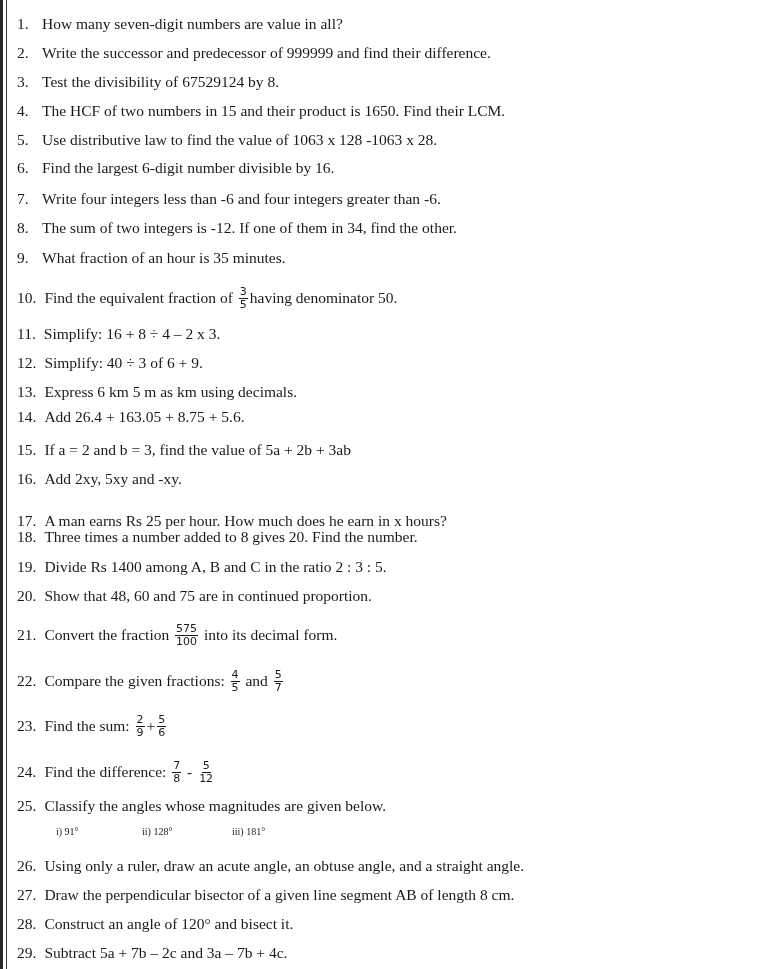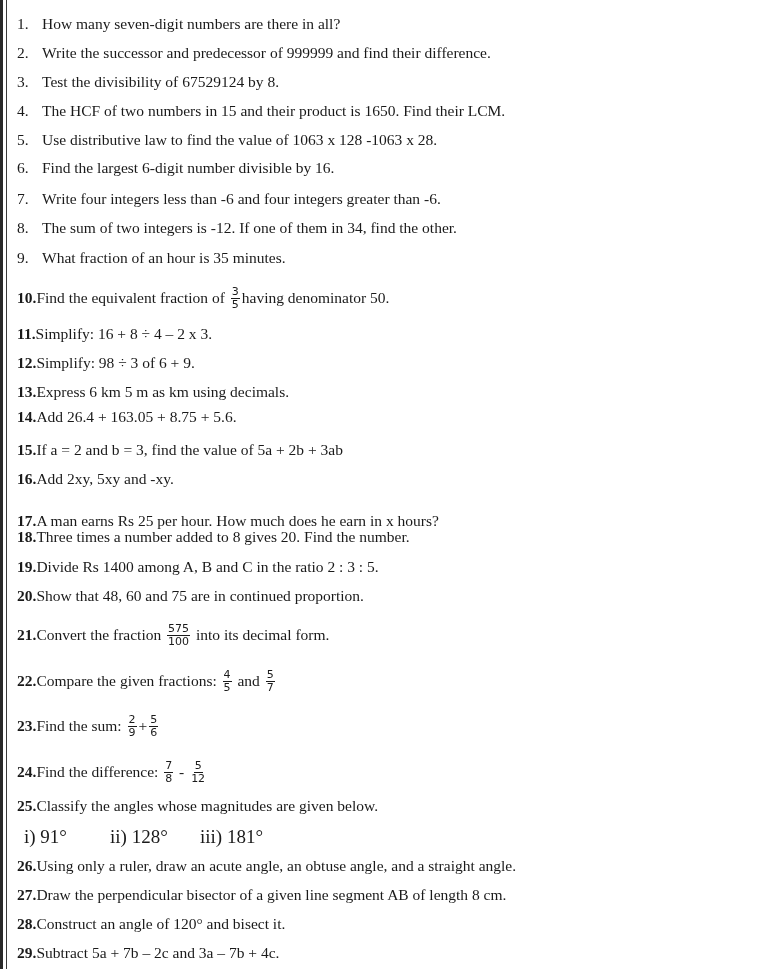--- a/index.html
+++ b/index.html
@@ -9,58 +9,58 @@
     color: #1a1a1a;
   }
   .border-thick { position: absolute; left: 0; top: 0; width: 3px; height: 969px; background: #2a2a2a; }
   .border-thin { position: absolute; left: 6px; top: 0; width: 1px; height: 969px; background: #3a3a3a; }
   .q {
     position: absolute; left: 17px; font-size: 15.5px; line-height: 18px;
     white-space: nowrap;
   }
   .q .num { display: inline-block; }
   .q.single .num { width: 25px; }
-  .q.double .num { width: auto; margin-right: 0; font-weight: bold; }
+  .q.double .num { width: auto; margin-right: 8px; }
   .frac {
     display: inline-flex; flex-direction: column; align-items: center;
     vertical-align: middle; font-family: "DejaVu Sans", sans-serif;
     font-size: 11px; line-height: 12px; margin: 0 2px; position: relative; top: -1px;
   }
   .frac .n { padding: 0 1px; border-bottom: 1px solid #1a1a1a; }
   .frac .d { padding: 0 1px; }
-  .sub { position: absolute; left: 24px; font-size: 19px; white-space: nowrap; }
+  .sub { position: absolute; left: 56px; font-size: 10px; white-space: nowrap; }
   .sub span { display: inline-block; }
 </style>
 </head>
 <body>
 
 <div class="border-thick"></div>
 <div class="border-thin"></div>
 
 <div>
-  <div class="q single" style="top:15px"><span class="num">1.</span><span>How many seven-digit numbers are there in all?</span></div>
+  <div class="q single" style="top:15px"><span class="num">1.</span><span>How many seven-digit numbers are value in all?</span></div>
   <div class="q single" style="top:44px"><span class="num">2.</span><span>Write the successor and predecessor of 999999 and find their difference.</span></div>
   <div class="q single" style="top:73px"><span class="num">3.</span><span>Test the divisibility of 67529124 by 8.</span></div>
   <div class="q single" style="top:102px"><span class="num">4.</span><span>The HCF of two numbers in 15 and their product is 1650. Find their LCM.</span></div>
   <div class="q single" style="top:131px"><span class="num">5.</span><span>Use distributive law to find the value of 1063 x 128 -1063 x 28.</span></div>
   <div class="q single" style="top:159px"><span class="num">6.</span><span>Find the largest 6-digit number divisible by 16.</span></div>
   <div class="q single" style="top:190px"><span class="num">7.</span><span>Write four integers less than -6 and four integers greater than -6.</span></div>
   <div class="q single" style="top:219px"><span class="num">8.</span><span>The sum of two integers is -12. If one of them in 34, find the other.</span></div>
   <div class="q single" style="top:249px"><span class="num">9.</span><span>What fraction of an hour is 35 minutes.</span></div>
 
   <div class="q double" style="top:287px">
     <span class="num">10.</span><span>Find the equivalent fraction of</span>
     <span class="frac">
         <span class="n">3</span>
         <span class="d">5</span>
       </span><span>having denominator 50.</span>
   </div>
 
   <div class="q double" style="top:325px"><span class="num">11.</span><span>Simplify: 16 + 8 ÷ 4 – 2 x 3.</span></div>
-  <div class="q double" style="top:354px"><span class="num">12.</span><span>Simplify: 98 ÷ 3 of 6 + 9.</span></div>
+  <div class="q double" style="top:354px"><span class="num">12.</span><span>Simplify: 40 ÷ 3 of 6 + 9.</span></div>
   <div class="q double" style="top:383px"><span class="num">13.</span><span>Express 6 km 5 m as km using decimals.</span></div>
   <div class="q double" style="top:408px"><span class="num">14.</span><span>Add 26.4 + 163.05 + 8.75 + 5.6.</span></div>
   <div class="q double" style="top:441px"><span class="num">15.</span><span>If a = 2 and b = 3, find the value of 5a + 2b + 3ab</span></div>
   <div class="q double" style="top:470px"><span class="num">16.</span><span>Add 2xy, 5xy and -xy.</span></div>
   <div class="q double" style="top:512px"><span class="num">17.</span><span>A man earns Rs 25 per hour. How much does he earn in x hours?</span></div>
   <div class="q double" style="top:528px"><span class="num">18.</span><span>Three times a number added to 8 gives 20. Find the number.</span></div>
   <div class="q double" style="top:558px"><span class="num">19.</span><span>Divide Rs 1400 among A, B and C in the ratio 2 : 3 : 5.</span></div>
   <div class="q double" style="top:587px"><span class="num">20.</span><span>Show that 48, 60 and 75 are in continued proportion.</span></div>
 
   <div class="q double" style="top:624px">

